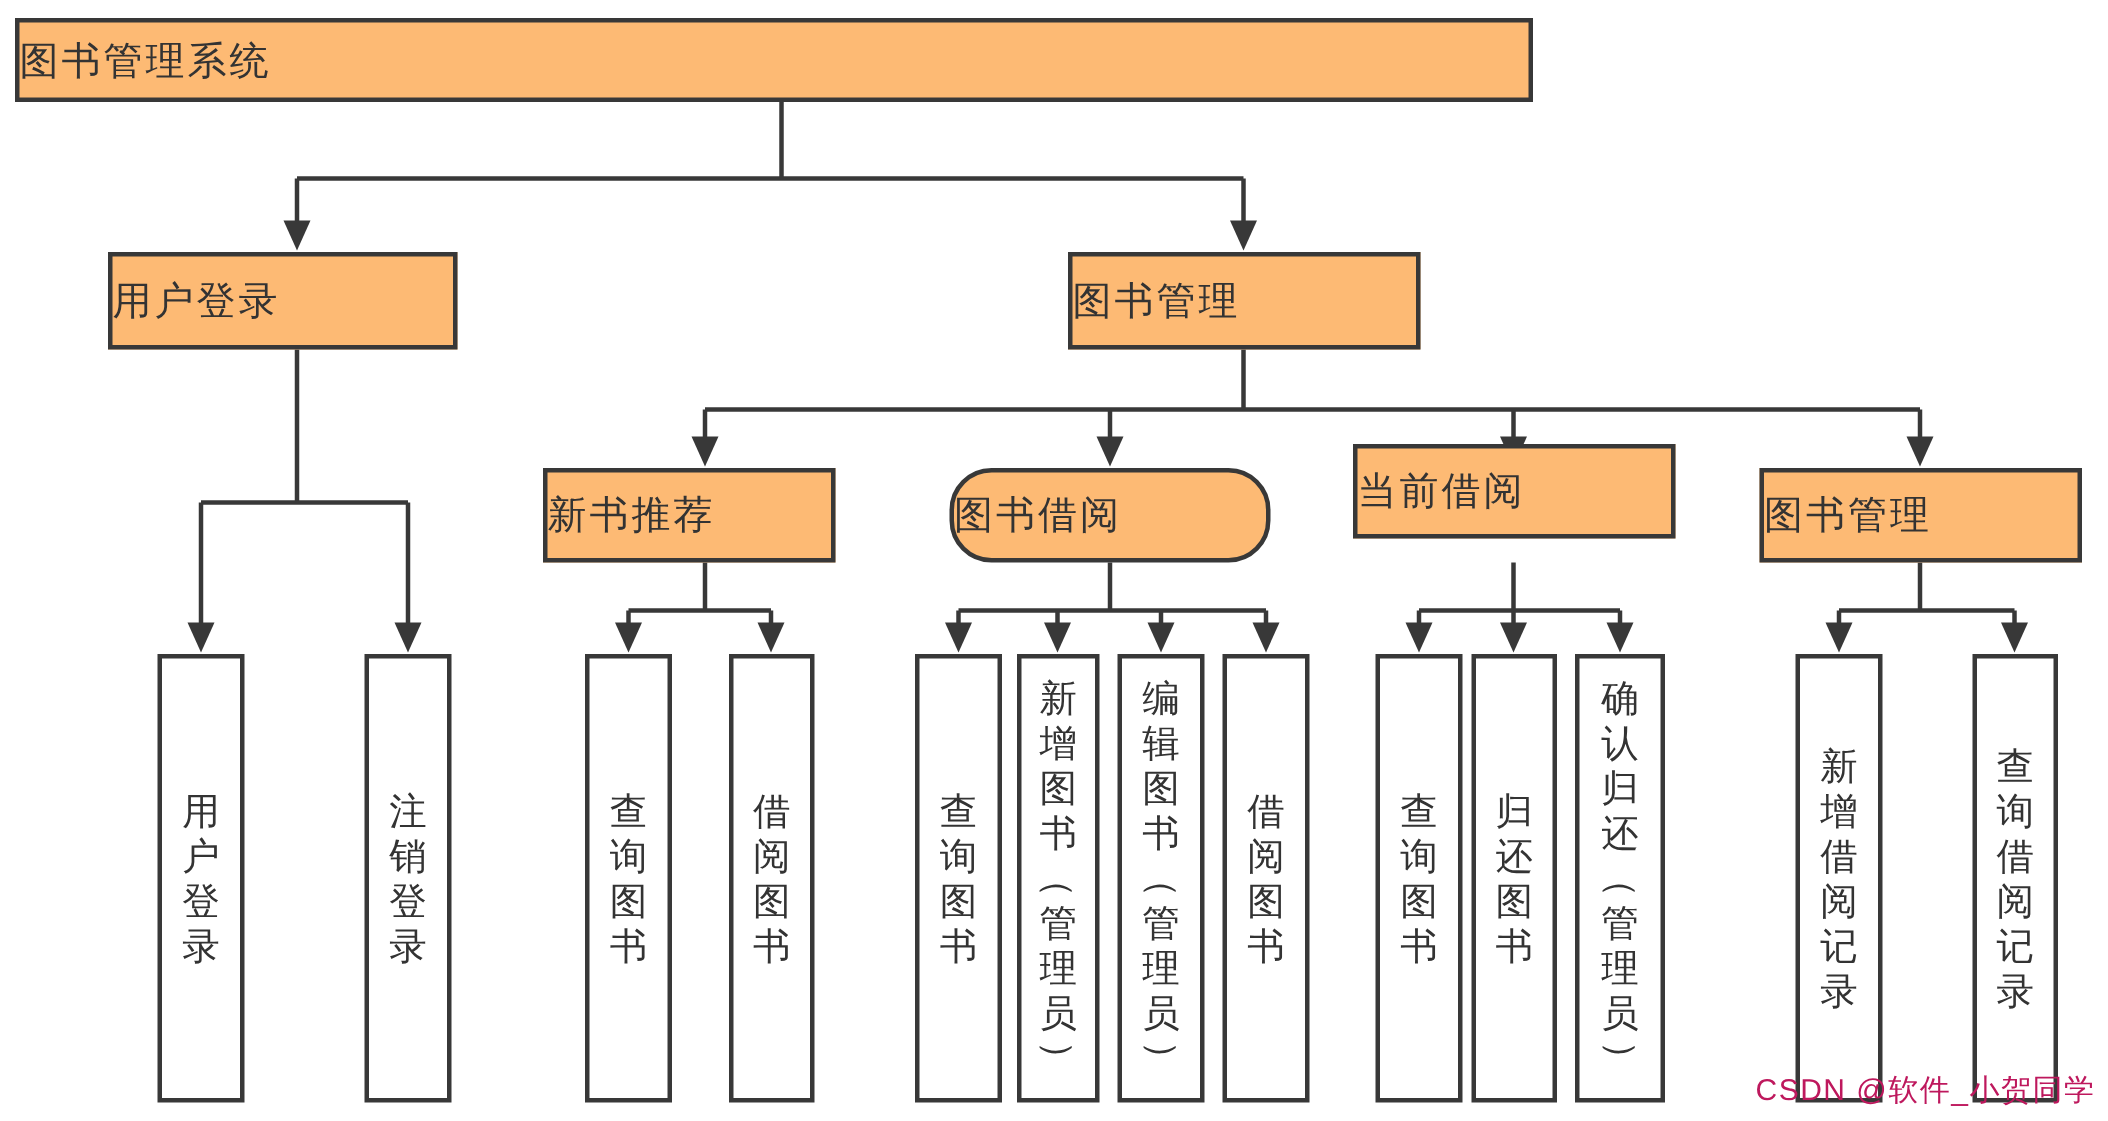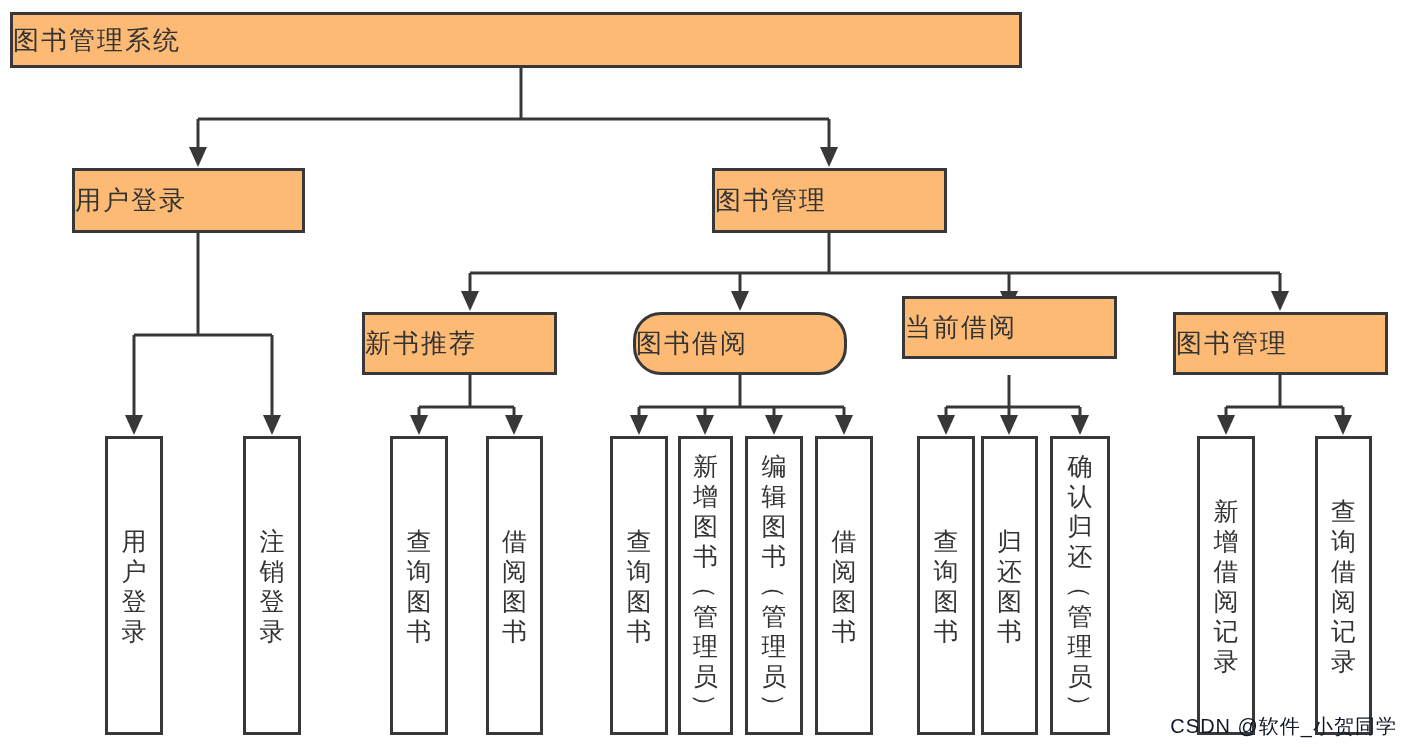--- a/index.html
+++ b/index.html
@@ -10,21 +10,21 @@
         display:flex;align-items:center;justify-content:flex-start;
         font-size:26px;letter-spacing:2px;color:#333;}
   .vbox{position:absolute;top:436px;height:299px;box-sizing:border-box;
         border:3px solid #383838;background:#fff;
         display:flex;align-items:center;justify-content:center;}
   .vlabel{display:flex;flex-direction:column;align-items:center;
           font-size:25px;color:#333;}
   .vlabel span{display:block;height:30px;line-height:30px;}
   .vlabel span.rot{transform:rotate(90deg);}
   .watermark{position:absolute;right:8px;bottom:7px;font-size:20px;
-             color:#0f172a;letter-spacing:1px;}
+             color:#be185d;letter-spacing:1px;}
 </style>
 </head>
 <body>
 
 <div class="stage">
 
   <svg class="connectors" width="1405" height="747">
     <g stroke="#383838" stroke-width="3" fill="none">
 
       <path d="M521 68 V119"></path>

